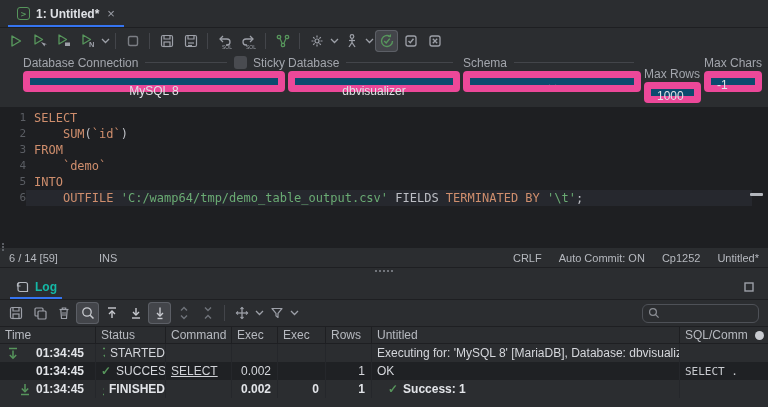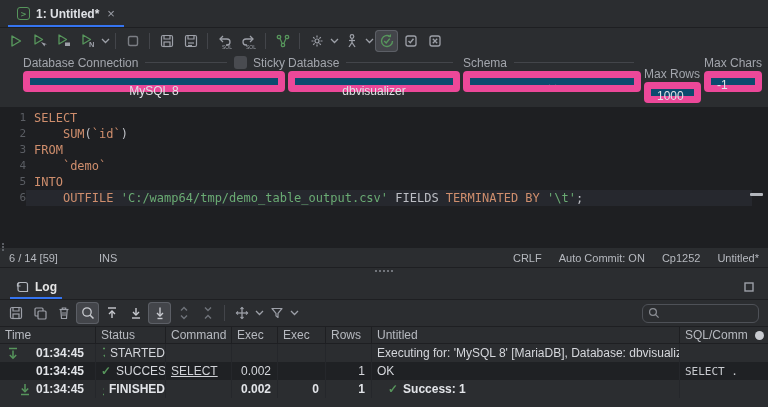--- a/index.html
+++ b/index.html
@@ -47,21 +47,21 @@
   .statusbar{height:20px;flex:none;display:flex;align-items:center;padding:0 9px;background:#2b2d30;border-bottom:1px solid #1e1f22;color:#b6b9bf;font-size:11px;gap:21px;}
   .statusbar .mode{margin-left:20px;}
   .statusbar .right{margin-left:auto;display:flex;gap:17px;}
   
   .splitter{height:6px;flex:none;display:flex;align-items:center;justify-content:center;background:#2b2d30;}
   .split-dots{width:2px;height:2px;background:#8a8d93;border-radius:50%;box-shadow:4px 0 0 #8a8d93,8px 0 0 #8a8d93,-4px 0 0 #8a8d93,-8px 0 0 #8a8d93;}
   
   .logheader{height:26px;flex:none;display:flex;align-items:center;padding:0 10px;border-bottom:1px solid #1e1f22;background:#2b2d30;position:relative;}
   .logtab{position:relative;height:100%;display:flex;align-items:center;gap:6px;padding:0 5px;}
   .logtab .tab-underline{height:2px;}
-  .log-title{font-weight:bold;color:#e5e5e5;}
+  .log-title{font-weight:bold;color:#14b8a6;}
   .maxbtn{margin-left:auto;width:18px;height:18px;display:flex;align-items:center;justify-content:center;}
   .logtoolbar{height:27px;flex:none;display:flex;align-items:center;padding:0 4px;gap:1px;border-bottom:1px solid #1e1f22;background:#2b2d30;}
   .search{margin-left:auto;margin-right:5px;width:117px;height:19px;border:1px solid #4e5157;border-radius:6px;background:#2b2d30;display:flex;align-items:center;padding:0 5px;gap:4px;}
   .search input{flex:1;min-width:0;background:transparent;border:none;outline:none;color:#dfe1e5;font:11px "Liberation Sans",sans-serif;}
   
   .thead{height:17px;flex:none;display:flex;background:#2b2d30;border-bottom:1px solid #1e1f22;color:#b7bac0;position:relative;}
   .th{display:flex;align-items:center;padding-left:5px;border-right:1px solid #1e1f22;overflow:hidden;white-space:nowrap;}
   .trow{height:18px;flex:none;display:flex;align-items:stretch;color:#d5d7dc;}
   .td{display:flex;align-items:center;padding-left:5px;border-right:1px solid #25272b;overflow:hidden;white-space:nowrap;}
   .td.num{justify-content:flex-end;padding-right:6px;padding-left:2px;}

